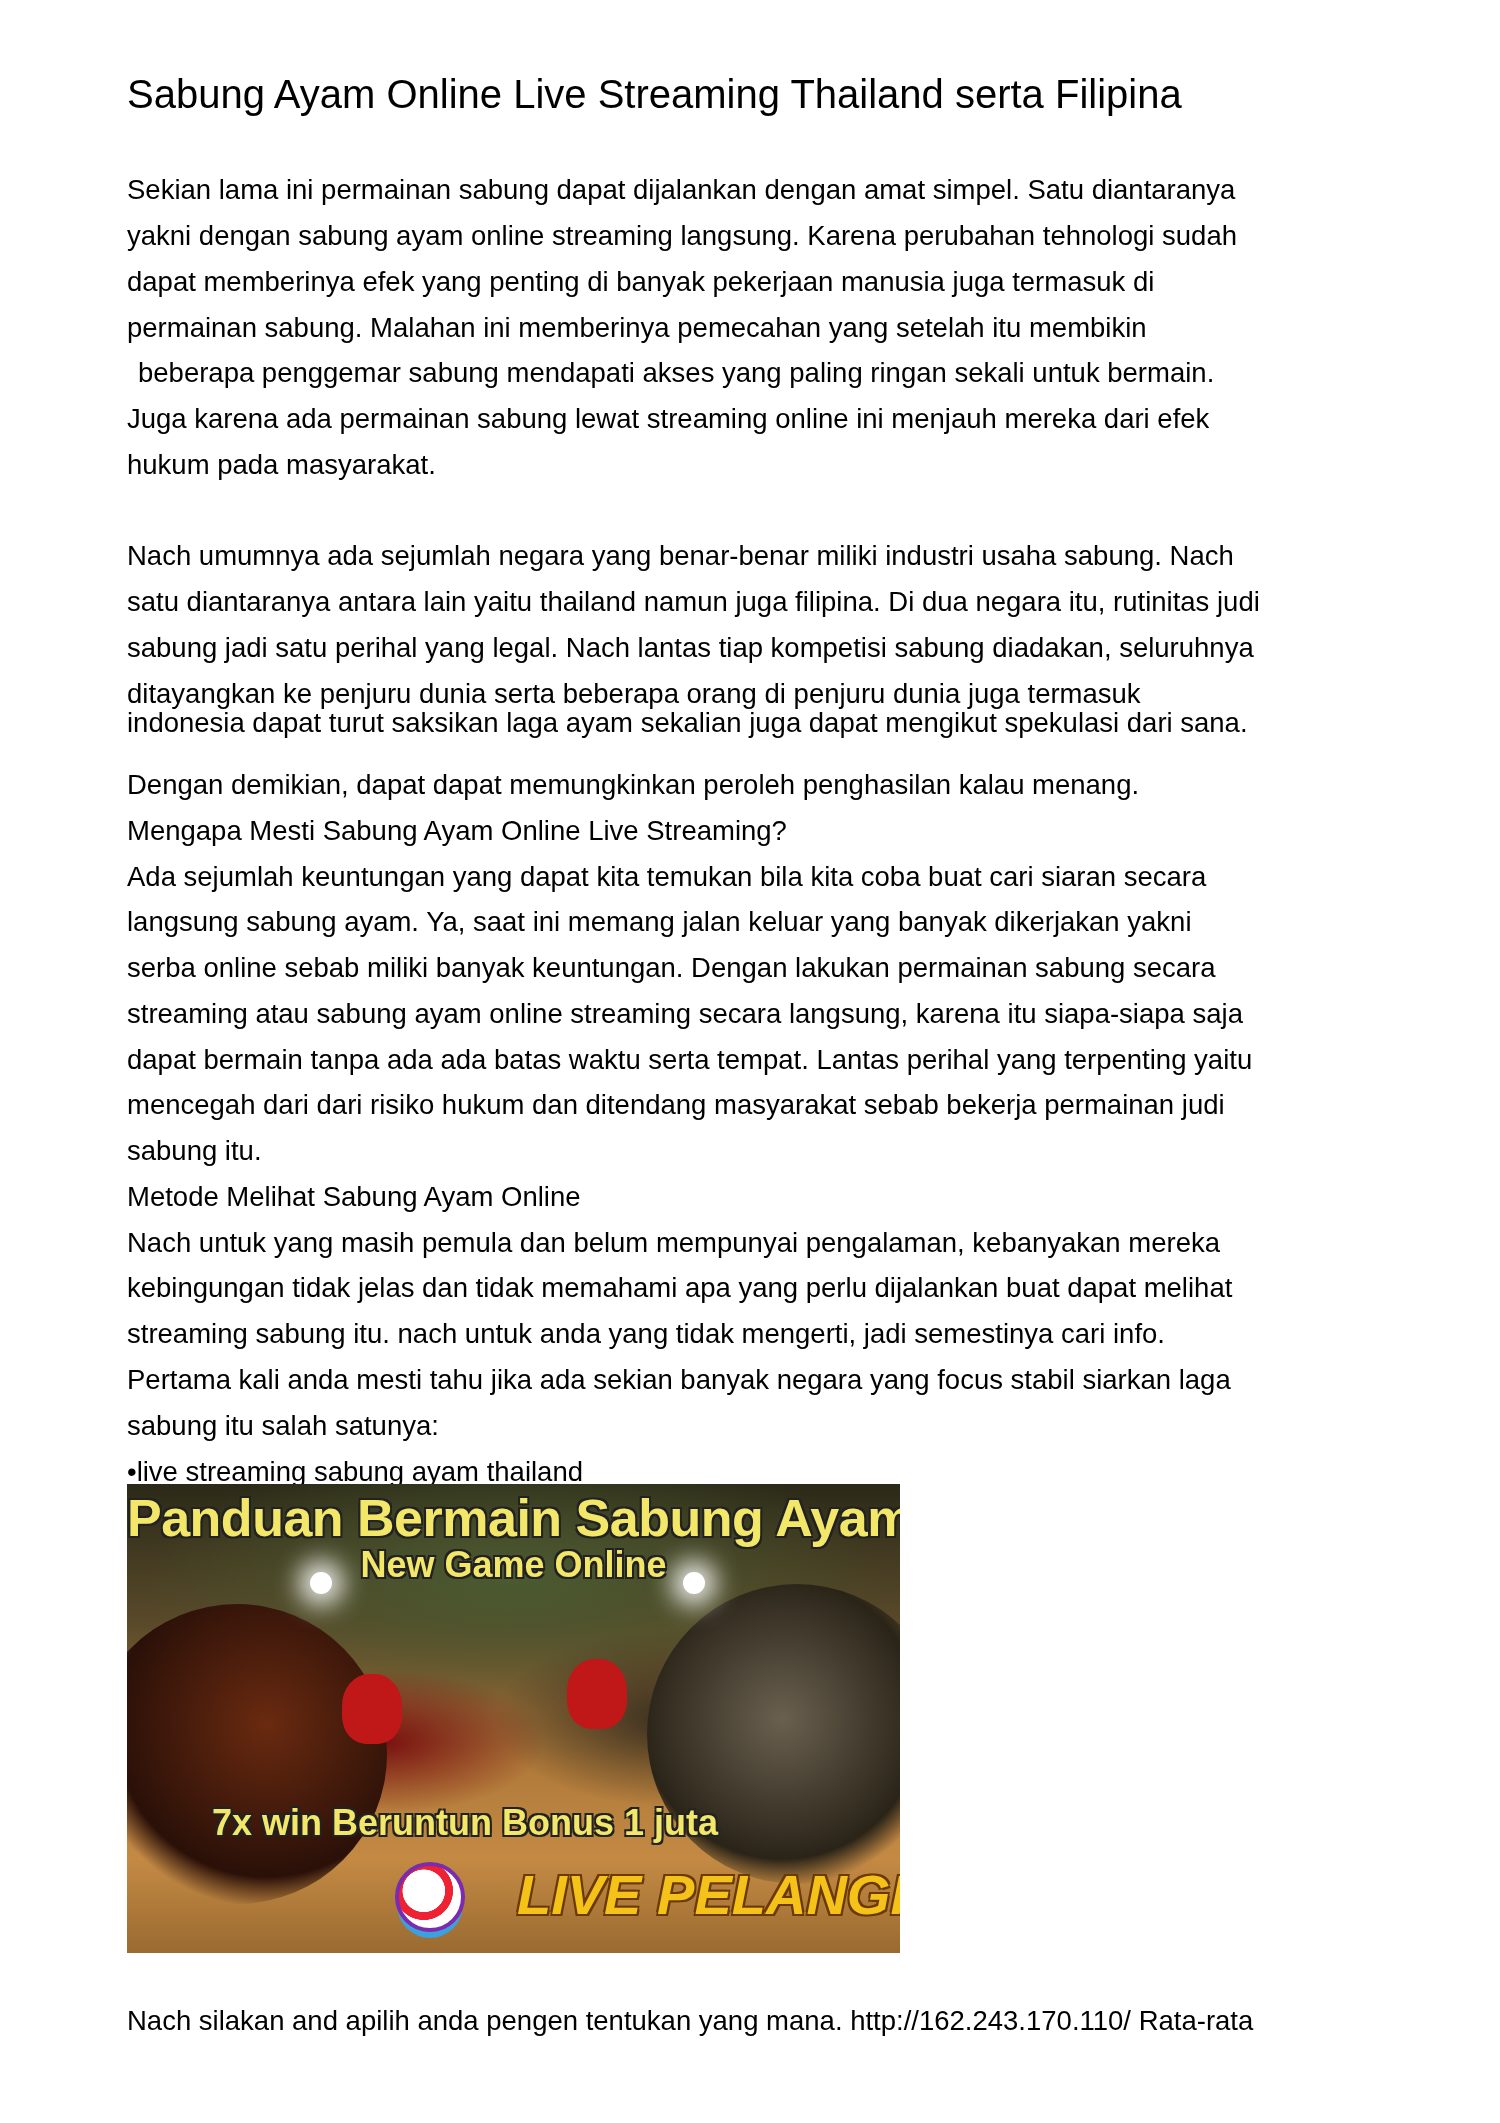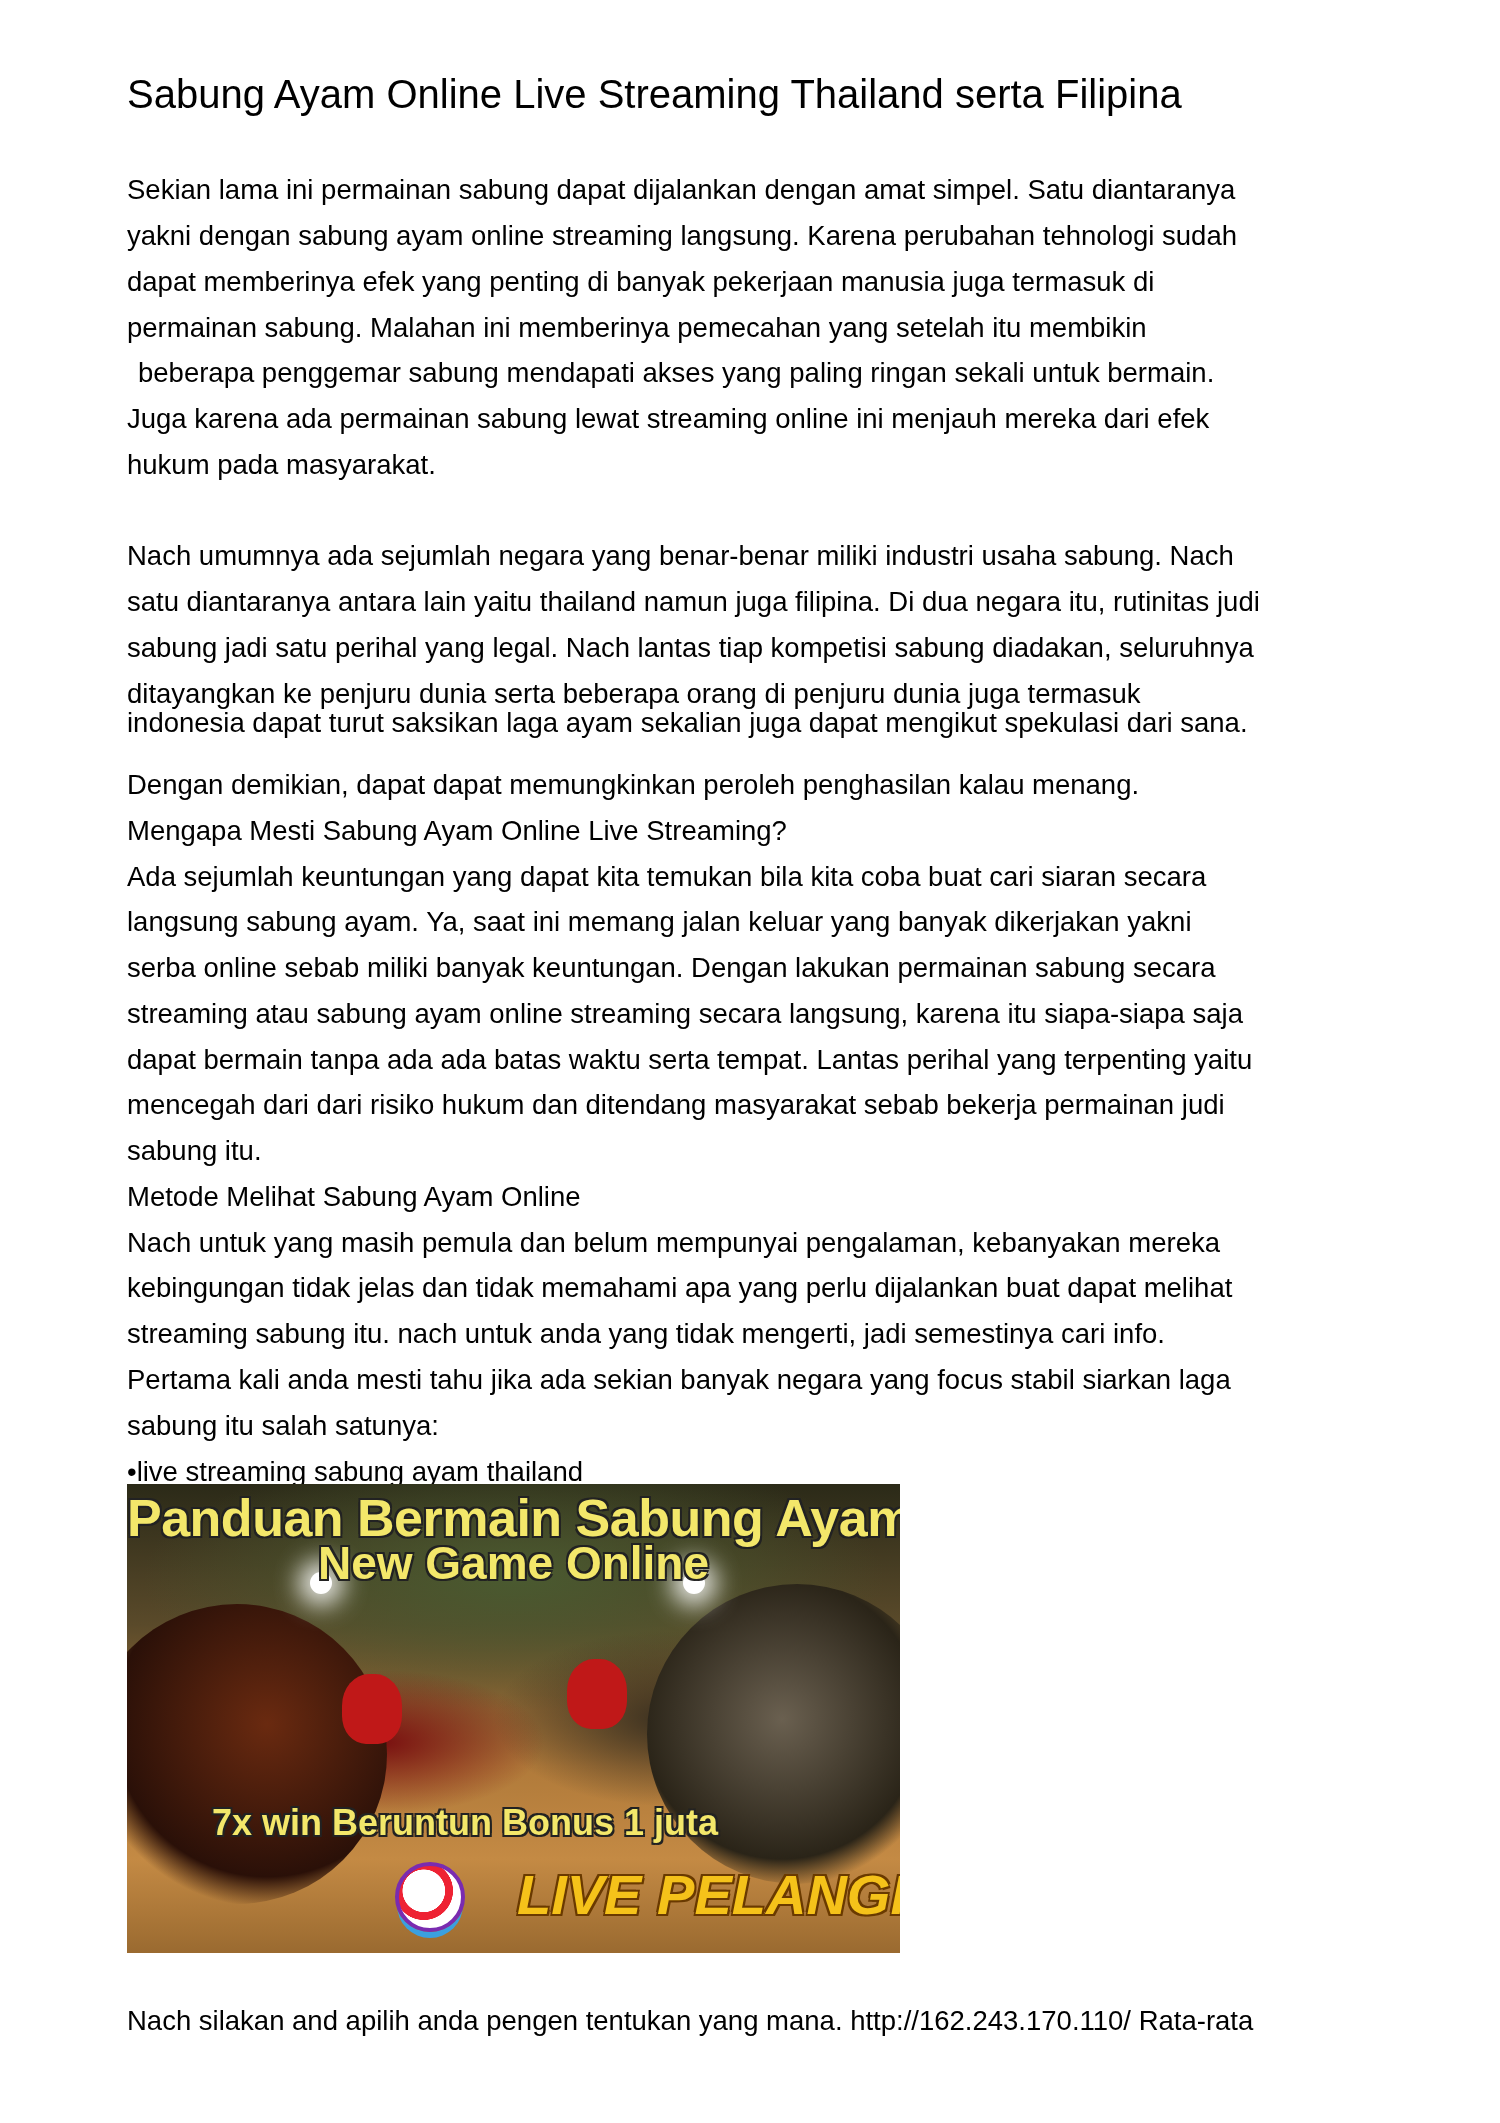--- a/index.html
+++ b/index.html
@@ -8,21 +8,21 @@
   .line{position:absolute;left:127px;font-size:27.5px;line-height:40px;white-space:nowrap;}
   .banner{position:absolute;left:127px;top:1484px;width:773px;height:469px;overflow:hidden;
     background:
       radial-gradient(ellipse 30% 22% at 33% 55%, #7a1010 0%, rgba(122,16,16,0) 70%),
       radial-gradient(ellipse 30% 25% at 70% 50%, #3a3020 0%, rgba(58,48,32,0) 75%),
       radial-gradient(ellipse 60% 35% at 50% 20%, #4a5a30 0%, rgba(74,90,48,0) 80%),
       linear-gradient(180deg,#2b2a18 0%,#5a4a2a 30%,#b07a3a 60%,#c48a44 80%,#9a6a30 100%);}
   .b-txt{position:absolute;width:100%;text-align:center;font-family:"Liberation Sans",sans-serif;font-weight:bold;color:#f3e76a;
     text-shadow:-2px -2px 0 #222,2px -2px 0 #222,-2px 2px 0 #222,2px 2px 0 #222;white-space:nowrap;}
   .b1{top:4px;font-size:52px;letter-spacing:-0.5px;}
-  .b2{top:52px;font-size:46px;}
+  .b2{top:60px;font-size:36px;}
   .b3{top:318px;left:85px;width:auto;font-size:36px;}
   .b4{top:378px;left:350px;width:auto;font-size:56px;font-style:italic;color:#f5c21a;
     text-shadow:-2px -2px 0 #6a3a00,2px -2px 0 #6a3a00,-2px 2px 0 #6a3a00,2px 2px 0 #6a3a00;margin-left:40px;}
   .ball{position:absolute;left:268px;top:378px;width:62px;height:62px;border-radius:50%;
     background:radial-gradient(circle at 40% 40%,#fff 0 40%,#e23 41% 55%,#fff 56%);border:4px solid #7a2bb0;box-shadow:0 8px 0 -2px #3aa0e0;}
   .rooster{position:absolute;border-radius:50%;}
   .r1{left:-40px;top:120px;width:300px;height:300px;background:radial-gradient(circle at 60% 40%,#6a2a10 0%,#2a1008 60%,rgba(0,0,0,0) 72%);}
   .r2{left:520px;top:100px;width:300px;height:300px;background:radial-gradient(circle at 45% 45%,#6a6050 0%,#2a2418 60%,rgba(0,0,0,0) 72%);}
   .comb{position:absolute;width:60px;height:70px;border-radius:45% 45% 40% 40%;background:#c01818;}
   .c1{left:215px;top:190px;}

